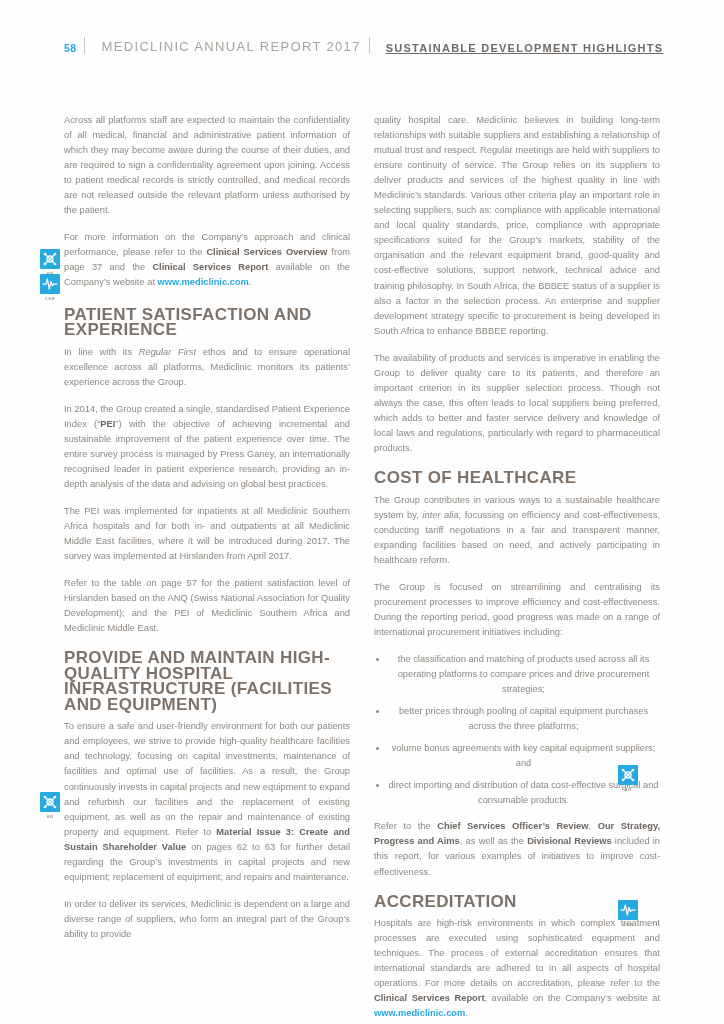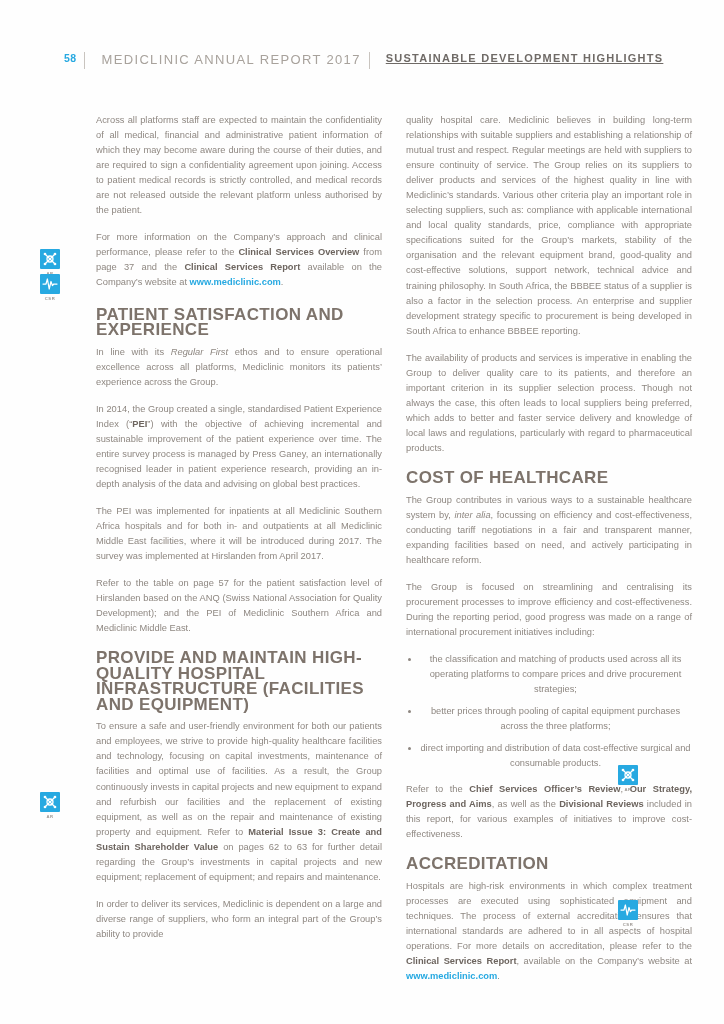--- a/index.html
+++ b/index.html
@@ -18,26 +18,26 @@
   }
   .page {
     position: absolute;
     inset: 0;
     background: #fefefe;
   }
 
   
   .header {
     position: absolute;
-    top: 52px;
+    top: 32px;
     left: 64px;
     right: 64px;
     height: 22px;
     display: flex;
-    align-items: flex-start;
+    align-items: flex-end;
     gap: 0;
   }
   .folio {
     color: #27a9e1;
     font-size: 10.5px;
     font-weight: 700;
     letter-spacing: 0.4px;
     width: 22px;
   }
   .hdr-rule {
@@ -63,21 +63,20 @@
   }
 
   
   .cols {
     position: absolute;
     top: 113px;
     left: 64px;
     width: 596px;
     display: flex;
     gap: 24px;
-    margin-left: 32px;
   }
   .col {
     width: 286px;
   }
 
   p.body {
     margin: 0 0 12px 0;
     font-size: 9.3px;
     line-height: 15.05px;
     text-align: justify;
@@ -201,20 +200,21 @@
 
       <h2 class="sec">COST OF HEALTHCARE</h2>
 
       <p class="body"><span>The Group contributes in various ways to a sustainable healthcare system by, </span><i>inter alia</i><span>, focussing on efficiency and cost-effectiveness, conducting tariff negotiations in a fair and transparent manner, expanding facilities based on need, and actively participating in healthcare reform.</span></p>
 
       <p class="body">The Group is focused on streamlining and centralising its procurement processes to improve efficiency and cost-effectiveness. During the reporting period, good progress was made on a range of international procurement initiatives including:</p>
 
       <ul class="bullets">
         <li>the classification and matching of products used across all its operating platforms to compare prices and drive procurement strategies;</li>
         <li>better prices through pooling of capital equipment purchases across the three platforms;</li>
+        <li>volume bonus agreements with key capital equipment suppliers; and</li>
         <li>direct importing and distribution of data cost-effective surgical and consumable products.</li>
       </ul>
 
       <p class="body"><span>Refer to the </span><b>Chief Services Officer’s Review</b><span>, </span><b>Our Strategy, Progress and Aims</b><span>, as well as the </span><b>Divisional Reviews</b><span> included in this report, for various examples of initiatives to improve cost-effectiveness.</span></p>
 
       <h2 class="sec">ACCREDITATION</h2>
 
       <p class="body last"><span>Hospitals are high-risk environments in which complex treatment processes are executed using sophisticated equipment and techniques. The process of external accreditation ensures that international standards are adhered to in all aspects of hospital operations. For more details on accreditation, please refer to the </span><b>Clinical Services Report</b><span>, available on the Company’s website at </span><a class="link" href="#">www.mediclinic.com</a><span>.</span></p>
     </div>
   </div>

